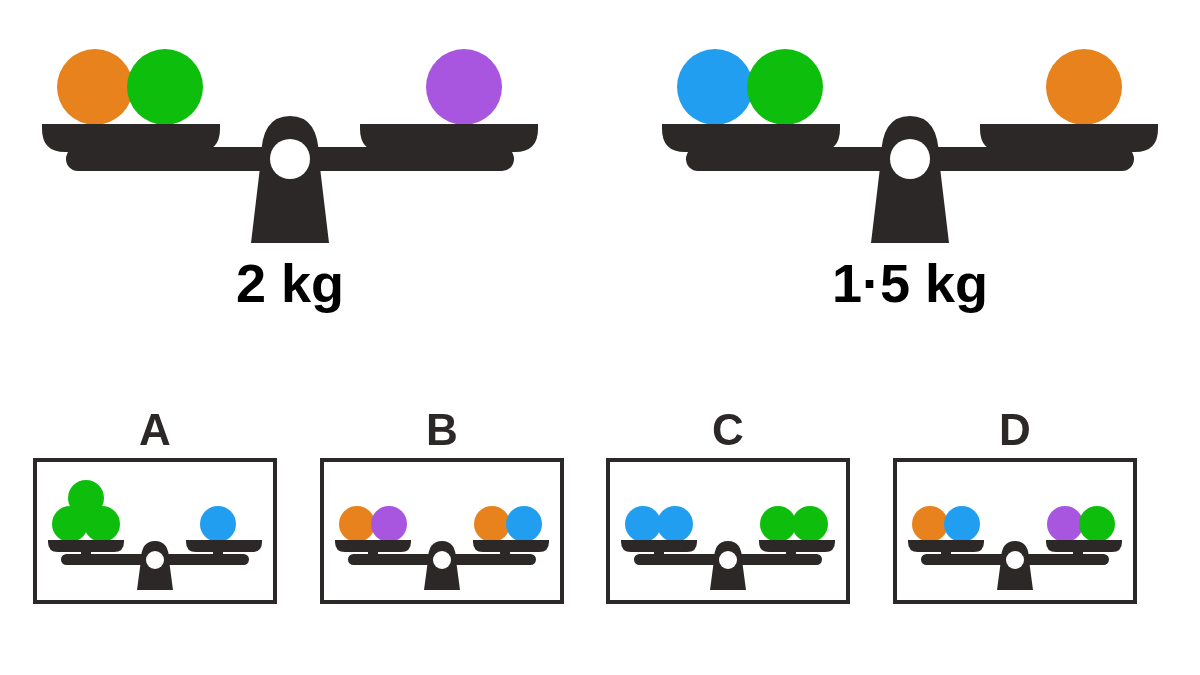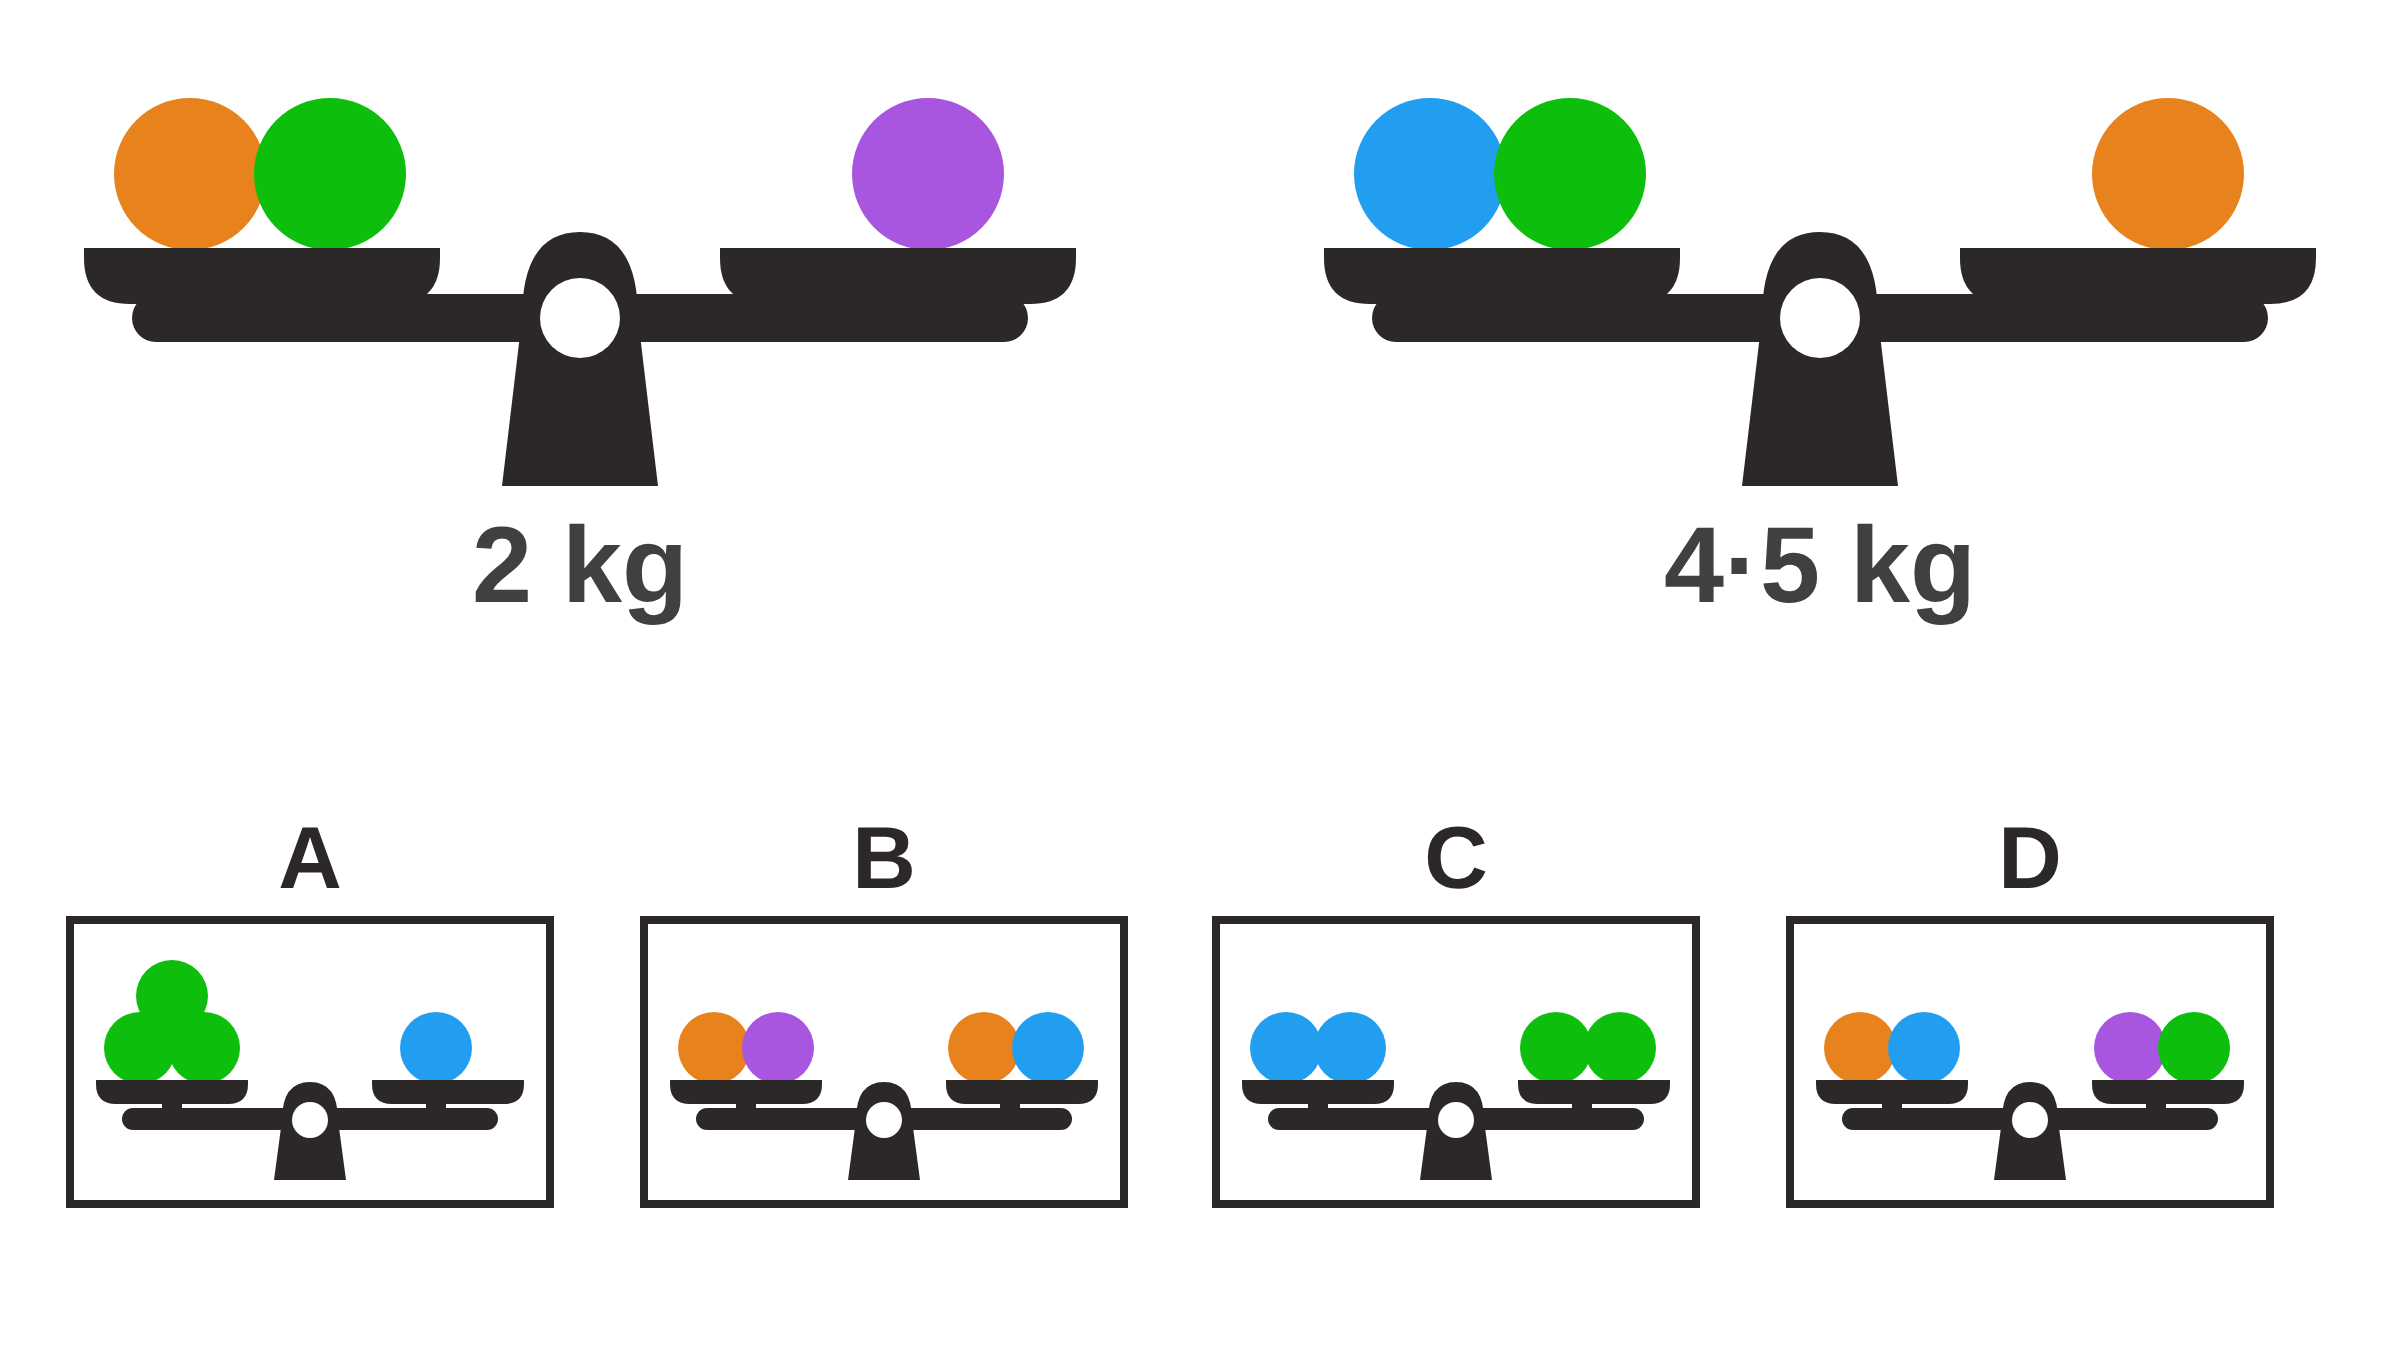--- a/index.html
+++ b/index.html
@@ -35,21 +35,21 @@
   .scale-svg { display: block; }
 
   .weight-label {
     position: absolute;
     left: 0;
     width: 100%;
     top: 228px;
     text-align: center;
     font-size: 54px;
     font-weight: bold;
-    color: #404040;
+    color: #000000;
     letter-spacing: 0px;
     line-height: 1;
   }
 
   
   .option {
     position: absolute;
     width: 244px;
   }
   .option-letter {
@@ -125,21 +125,21 @@
       <g>
         <rect x="418" y="100" width="22" height="30" fill="#2d2828"></rect>
         <path d="M340 96 H518 V101 Q518 124 495 124 H363 Q340 124 340 101 Z" fill="#2d2828"></path>
       </g>
 
       <g>
         <path d="M241 131 Q241 88 270 88 Q299 88 299 131 L309 215 H231 Z" fill="#2d2828"></path>
         <circle cx="270" cy="131" r="20" fill="#ffffff"></circle>
       </g>
     </svg>
-    <div class="weight-label">4·5 kg</div>
+    <div class="weight-label">1·5 kg</div>
   </div>
 
   <div class="option" id="optA">
     <div class="option-letter">A</div>
     <div class="option-box">
       <svg width="236" height="138" viewBox="0 0 236 138">
 
         <circle cx="49" cy="36" r="18" fill="#0dbe0d"></circle>
         <circle cx="33" cy="62" r="18" fill="#0dbe0d"></circle>
         <circle cx="65" cy="62" r="18" fill="#0dbe0d"></circle>

